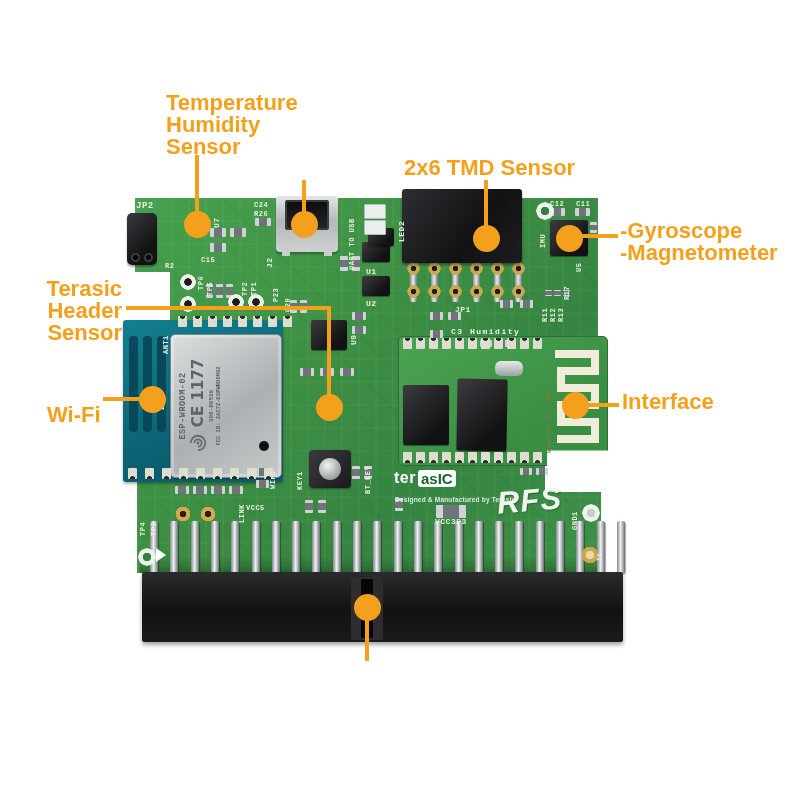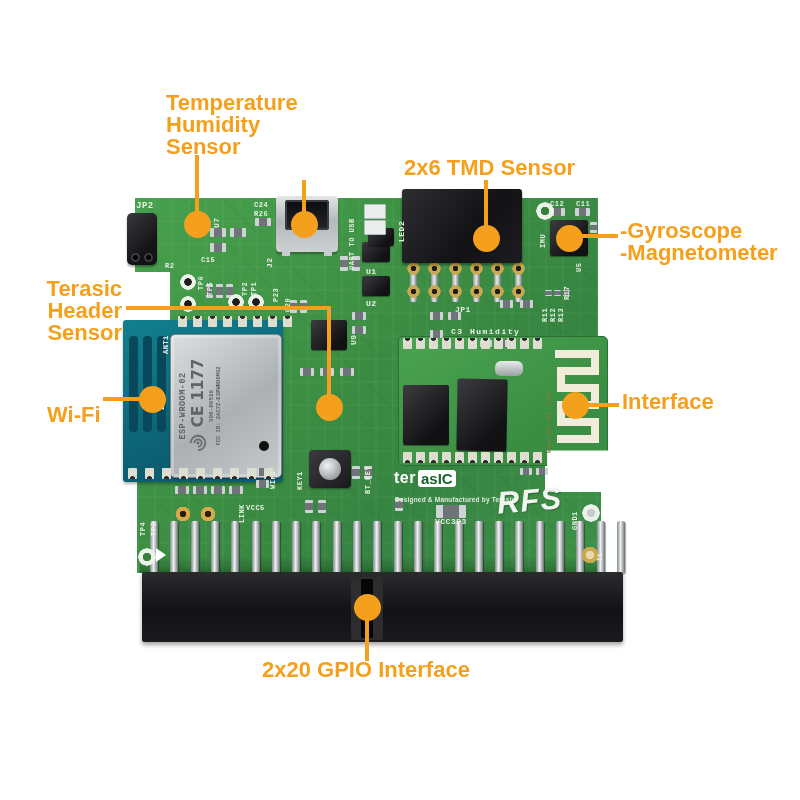--- a/index.html
+++ b/index.html
@@ -253,21 +253,20 @@
   <div class="co-line" style="left:103px;top:397px;width:40px;height:4px"></div>
   <div class="co-dot" style="left:139px;top:386px"></div>
   <div class="co-label" style="left:47px;top:404px">Wi-Fi</div>
 
   <div class="co-line" style="left:586px;top:403px;width:33px;height:4px"></div>
   <div class="co-dot" style="left:562px;top:392px"></div>
   <div class="co-label" style="left:622px;top:391px">Interface</div>
 
   <div class="co-line" style="left:365px;top:617px;width:4px;height:44px"></div>
   <div class="co-dot" style="left:354px;top:594px"></div>
-  <div class="co-label" style="left:262px;top:659px">2x20 GPIO Interface</div>
 
 <div class="gpin" style="left: 150px;"></div>
     <div class="gpin" style="left: 170.3px;"></div>
     <div class="gpin" style="left: 190.6px;"></div>
     <div class="gpin" style="left: 210.9px;"></div>
     <div class="gpin" style="left: 231.2px;"></div>
     <div class="gpin" style="left: 251.5px;"></div>
     <div class="gpin" style="left: 271.8px;"></div>
     <div class="gpin" style="left: 292.1px;"></div>
     <div class="gpin" style="left: 312.4px;"></div>

